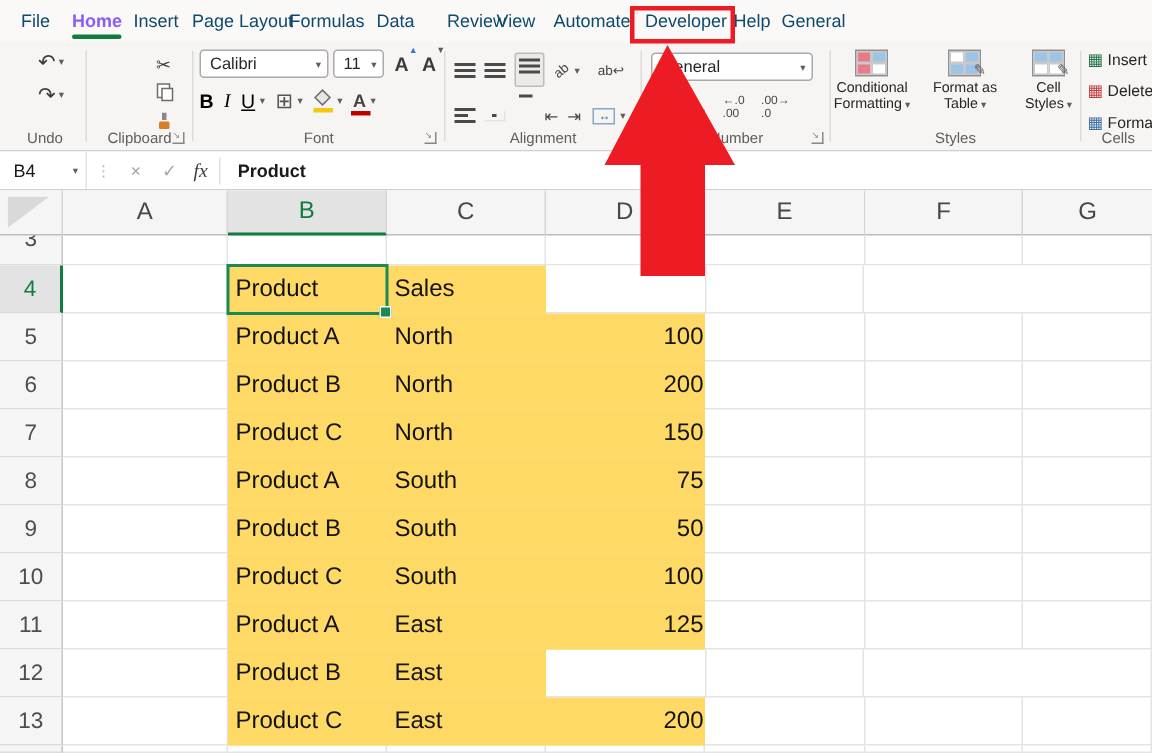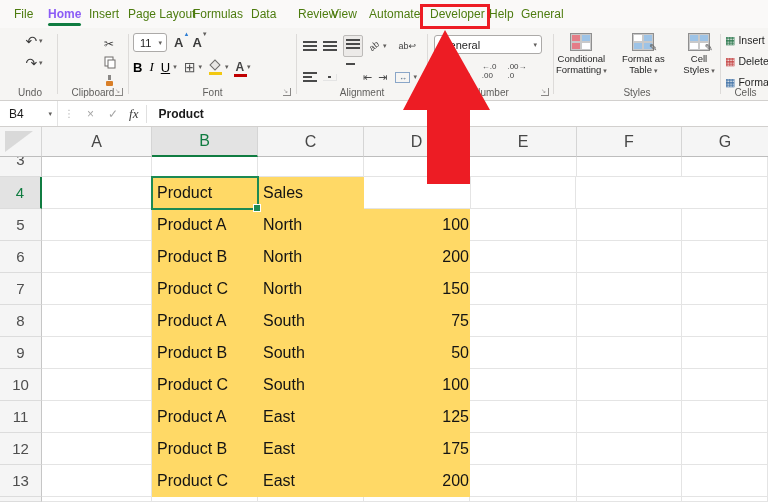--- a/index.html
+++ b/index.html
@@ -1,21 +1,21 @@
 <!DOCTYPE html>
 <html><head>
 <meta charset="utf-8">
 <style>
   * { box-sizing: border-box; margin: 0; padding: 0; }
   body { font-family: "Liberation Sans", sans-serif; background: #fff; }
   .page { position: relative; width: 768px; height: 502px; overflow: hidden; background: #fff; }
 
   
   .tabbar { position: absolute; left: 0; top: 0; width: 768px; height: 28px; background: #faf9f8; }
-  .tab { position: absolute; top: 0; height: 28px; line-height: 28px; font-size: 12px; color: #4d7c0f; cursor: default; white-space: nowrap; }
+  .tab { position: absolute; top: 0; height: 28px; line-height: 28px; font-size: 12px; color: #0c4a6e; cursor: default; white-space: nowrap; }
   .tab.active { font-weight: bold; color: #8b5cf6; }
   .tab.active::after { content: ""; position: absolute; left: 0; right: 0; bottom: 2px; height: 3px; background: #107C41; border-radius: 2px; }
   .t0 { left: 14px; } .t1 { left: 48px; } .t2 { left: 89px; } .t3 { left: 128px; }
   .t4 { left: 193px; } .t5 { left: 251px; } .t6 { left: 298px; } .t7 { left: 331px; }
   .t8 { left: 369px; } .t9 { left: 430px; } .t10 { left: 489px; } .t11 { left: 521px; }
 
   
   .ribbon { position: absolute; left: 0; top: 28px; width: 768px; height: 73px; background: #f6f5f3; border-bottom: 1px solid #d2d0ce; }
   .grp { position: absolute; top: 0; height: 72px; }
   .grp-label { position: absolute; bottom: 2px; left: 0; right: 0; text-align: center; font-size: 10px; color: #5f5e5c; }
@@ -151,20 +151,24 @@
           </svg>
         </span>
       </div>
       <div class="grp-label">Clipboard</div>
       <span class="lau">↘</span>
     </div>
     <div class="vdiv" style="left:128px"></div>
 
     <div class="grp" style="left:131px;width:163px">
       <div class="f-row1">
+        <span class="combo" style="width:86px">
+            <span>Calibri</span>
+            <span class="chev">▾</span>
+          </span>
         <span class="combo" style="width:34px">
             <span>11</span>
             <span class="chev">▾</span>
           </span>
         <span class="bigA" style="margin-left:4px">A<span class="sup">▲</span></span>
         <span class="bigA" style="margin-left:6px">A<span class="sup" style="color:#605e5c">▼</span></span>
       </div>
       <div class="f-row2">
         <span style="font-weight:bold">B</span>
         <span style="font-style:italic;font-family:'Liberation Serif',serif">I</span>
@@ -427,21 +431,20 @@
         <div class="c w6"></div>
         <div class="c w7"></div>
     </div>
     <div class="r">
       <div class="rh">
           <span>12</span>
         </div>
       <div class="c w1"></div>
       <div class="c w2 y">Product B</div>
       <div class="c w3 y">East</div>
-      <div class="c w4 y num">175</div>
       <div class="c w5"></div>
         <div class="c w6"></div>
         <div class="c w7"></div>
     </div>
     <div class="r">
       <div class="rh">
           <span>13</span>
         </div>
       <div class="c w1"></div>
       <div class="c w2 y">Product C</div>

